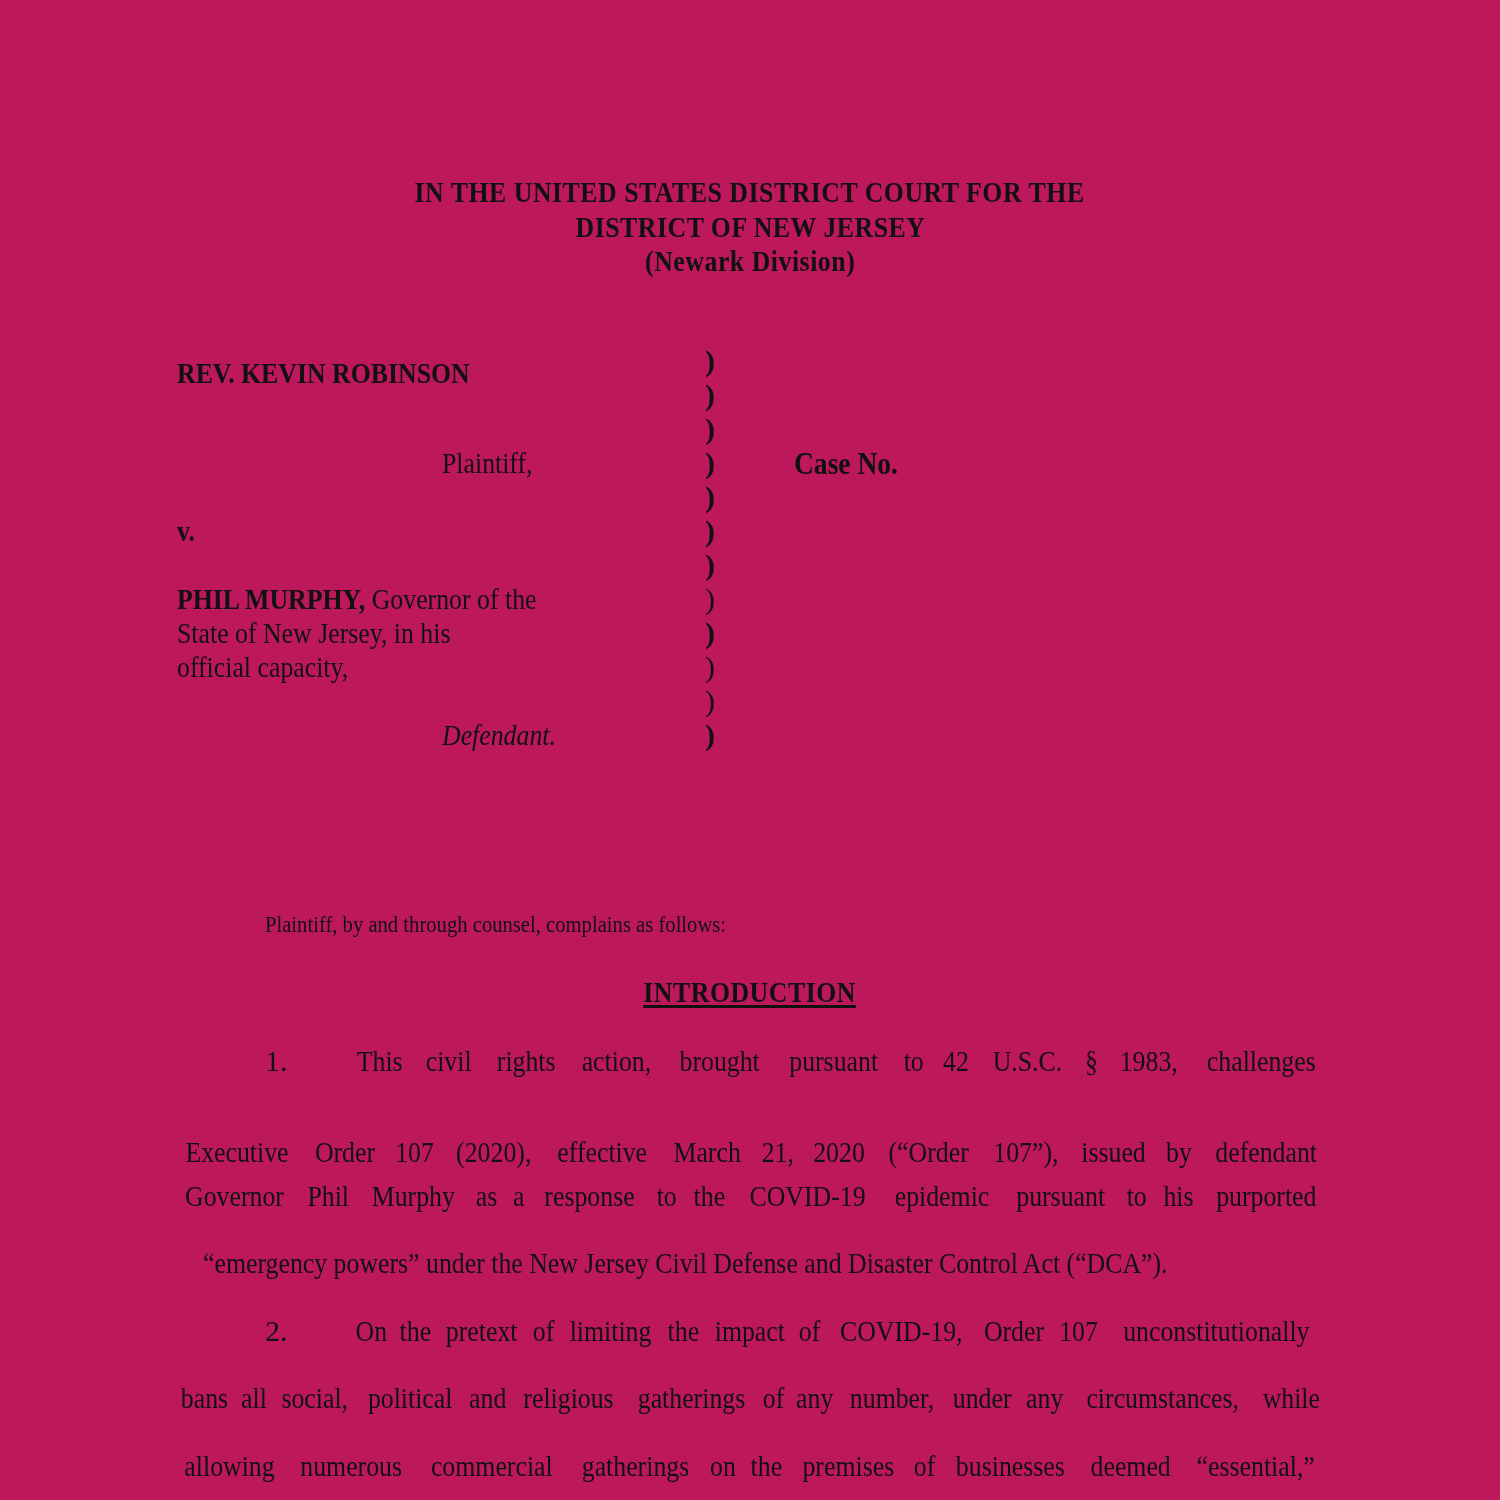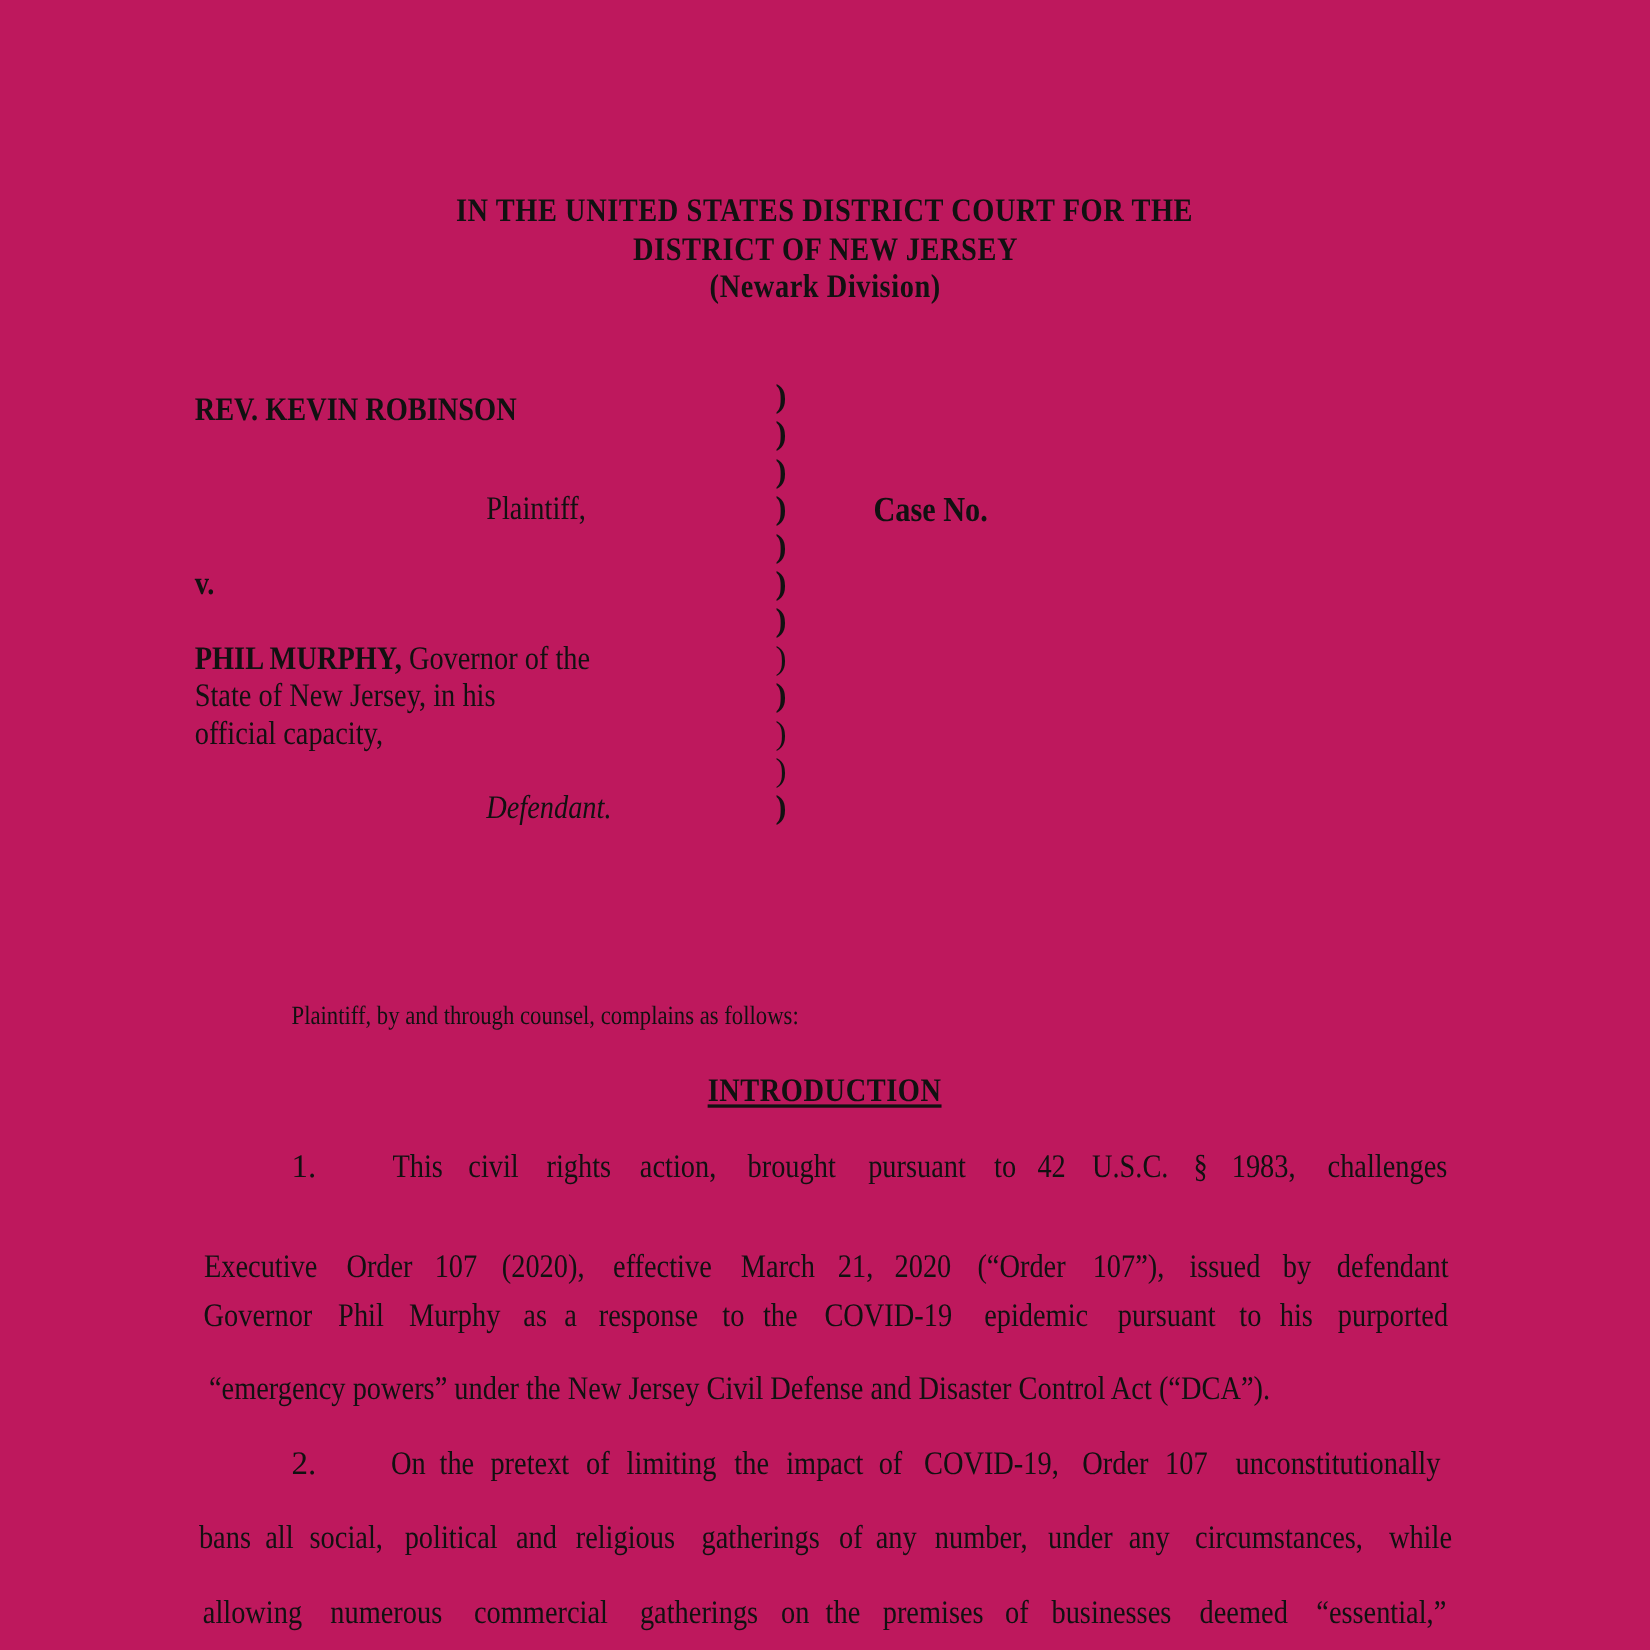--- a/index.html
+++ b/index.html
@@ -25,21 +25,21 @@
   .intro-line { position: absolute; left: 265px; top: 907px; font-size: 24px; line-height: 34px; }
   .intro-line .inner { display: inline-block; transform: scaleX(0.86); transform-origin: left top; white-space: nowrap; }
   .heading { position: absolute; left: 0; width: 1500px; top: 975px; text-align: center; font-weight: bold;
              font-size: 30px; line-height: 34px; letter-spacing: 0.6px; }
   .heading .hinner { display: inline-block; text-decoration: underline; text-underline-offset: 3px;
                      transform: scaleX(0.86); transform-origin: center top; white-space: nowrap; }
   .para-line { position: absolute; left: 177px; width: 1148px; font-size: 30px; line-height: 34px;
                white-space: nowrap; }
   .para-line .just { display: flex; justify-content: space-between; width: 1148px; }
   .para-line .word { display: inline-block; transform: scaleX(0.86); transform-origin: center top; }
-  .para-line.last .just { justify-content: center; }
+  .para-line.last .just { justify-content: flex-end; }
   .para-line.last .word { transform-origin: left top; }
   .pnum { display: inline-block; width: 88px; }
 </style>
 </head>
 <body>
 
 <div class="page">
 
   <div class="court">
     <div><span class="cline">IN THE UNITED STATES DISTRICT COURT FOR THE</span></div>

